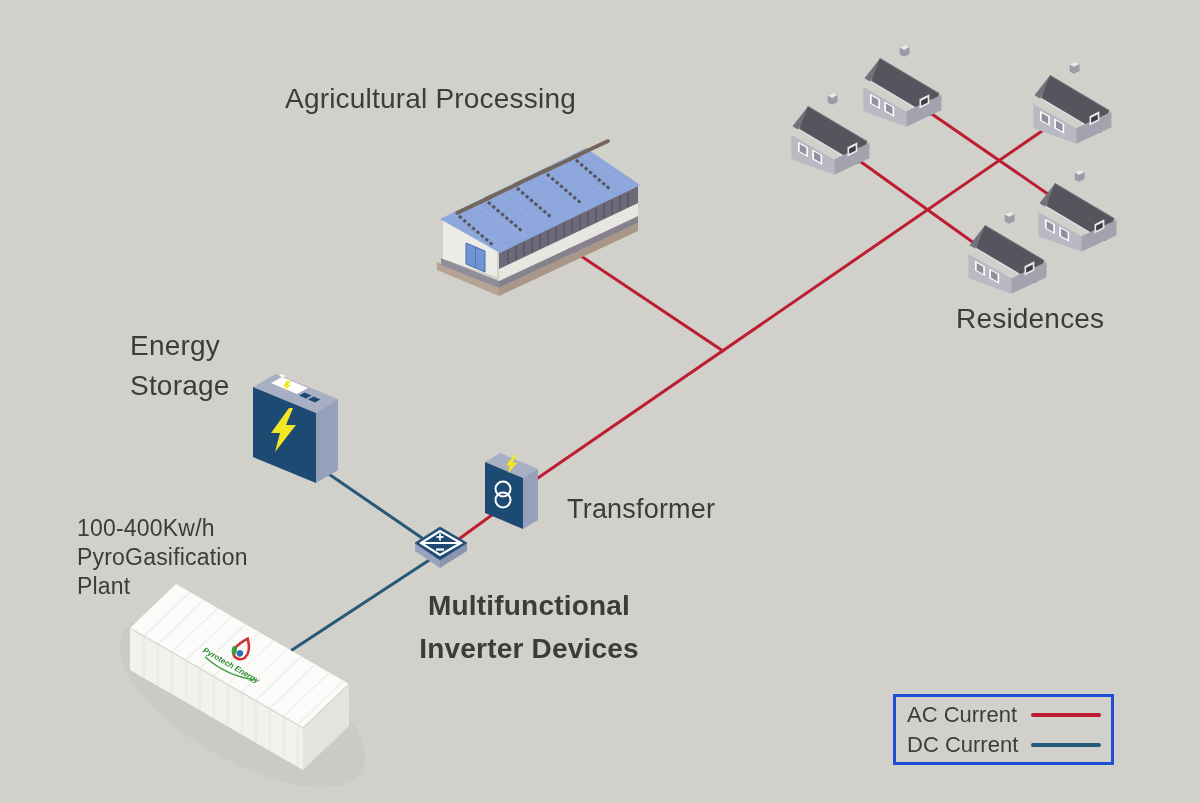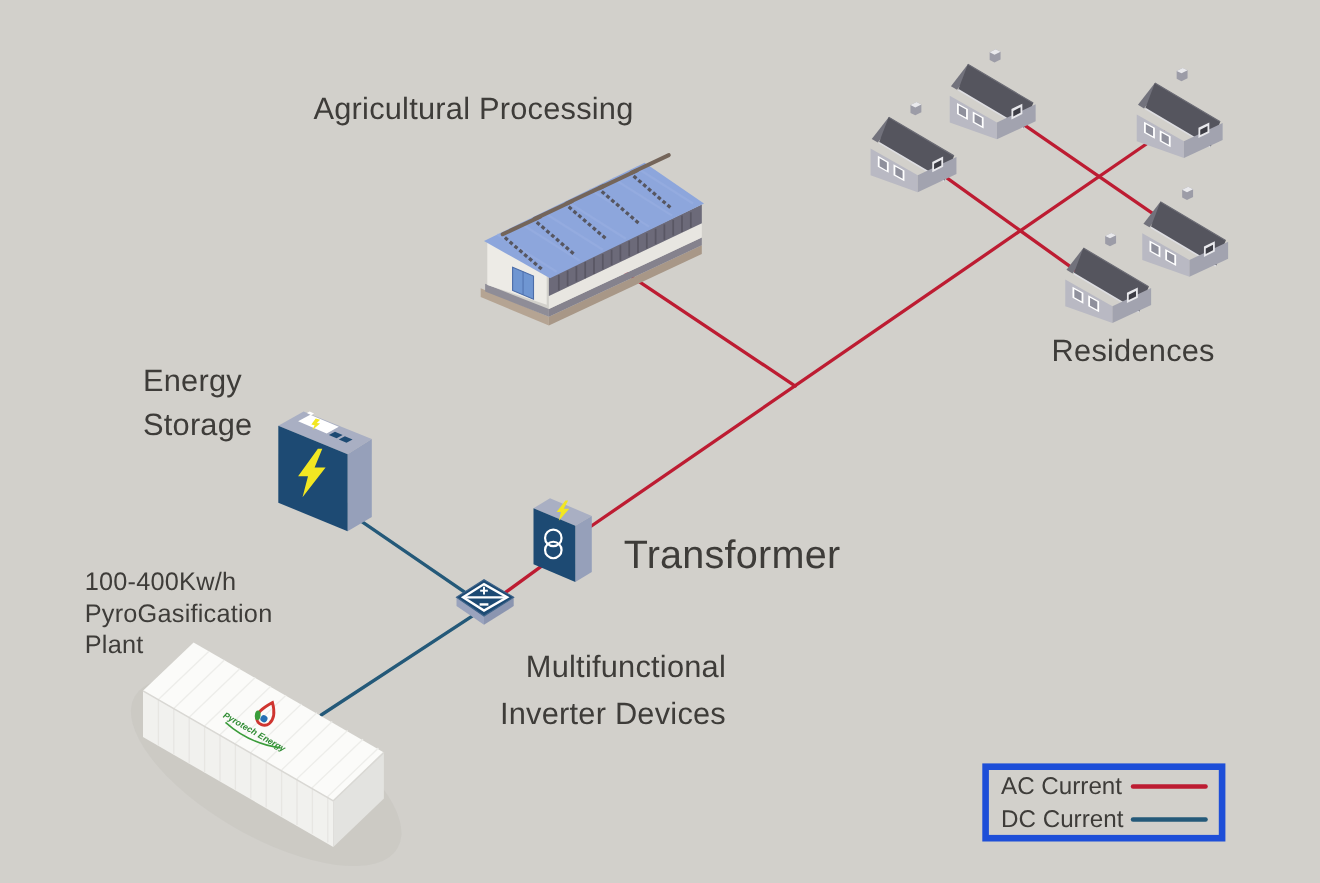--- a/index.html
+++ b/index.html
@@ -10,25 +10,25 @@
     color:#3e3c39;
   }
   .stage{position:absolute;left:0;top:0;width:1200px;height:803px;}
   svg.diagram{position:absolute;left:0;top:0;}
   .lbl{position:absolute;font-weight:300;letter-spacing:.2px;line-height:1.35;white-space:nowrap;}
   .lbl span{display:block;}
   .lbl-facility{left:285px;top:79px;width:365px;text-align:left;font-size:28px;line-height:40px;}
   .lbl-residences{left:956px;top:300px;font-size:28px;}
   .lbl-energy{left:130px;top:326px;font-size:28px;line-height:40px;}
   .lbl-plant{left:77px;top:514px;font-size:23px;line-height:29px;}
-  .lbl-transformer{left:567px;top:480px;font-size:36px;}
-  .lbl-inverter{left:398px;top:584px;width:262px;text-align:right;font-size:28px;line-height:43px;}
+  .lbl-transformer{left:567px;top:491px;font-size:27px;}
+  .lbl-inverter{left:398px;top:584px;width:262px;text-align:center;font-size:28px;line-height:43px;font-weight:bold;}
   .legend{
     position:absolute;left:893px;top:694px;width:221px;height:71px;
-    border:6px solid #1d4ed8;box-sizing:border-box;
+    border:3px solid #1d4ed8;box-sizing:border-box;
     display:flex;flex-direction:column;justify-content:center;gap:4px;
     padding:0 10px 0 11px;
   }
   .legend-row{display:flex;align-items:center;font-size:22px;font-weight:300;}
   .legend-row .swatch{margin-left:auto;width:70px;height:4px;border-radius:2px;}
   .swatch.ac{background:#bd1c32;}
   .swatch.dc{background:#245979;}
 </style>
 </head>
 <body>

